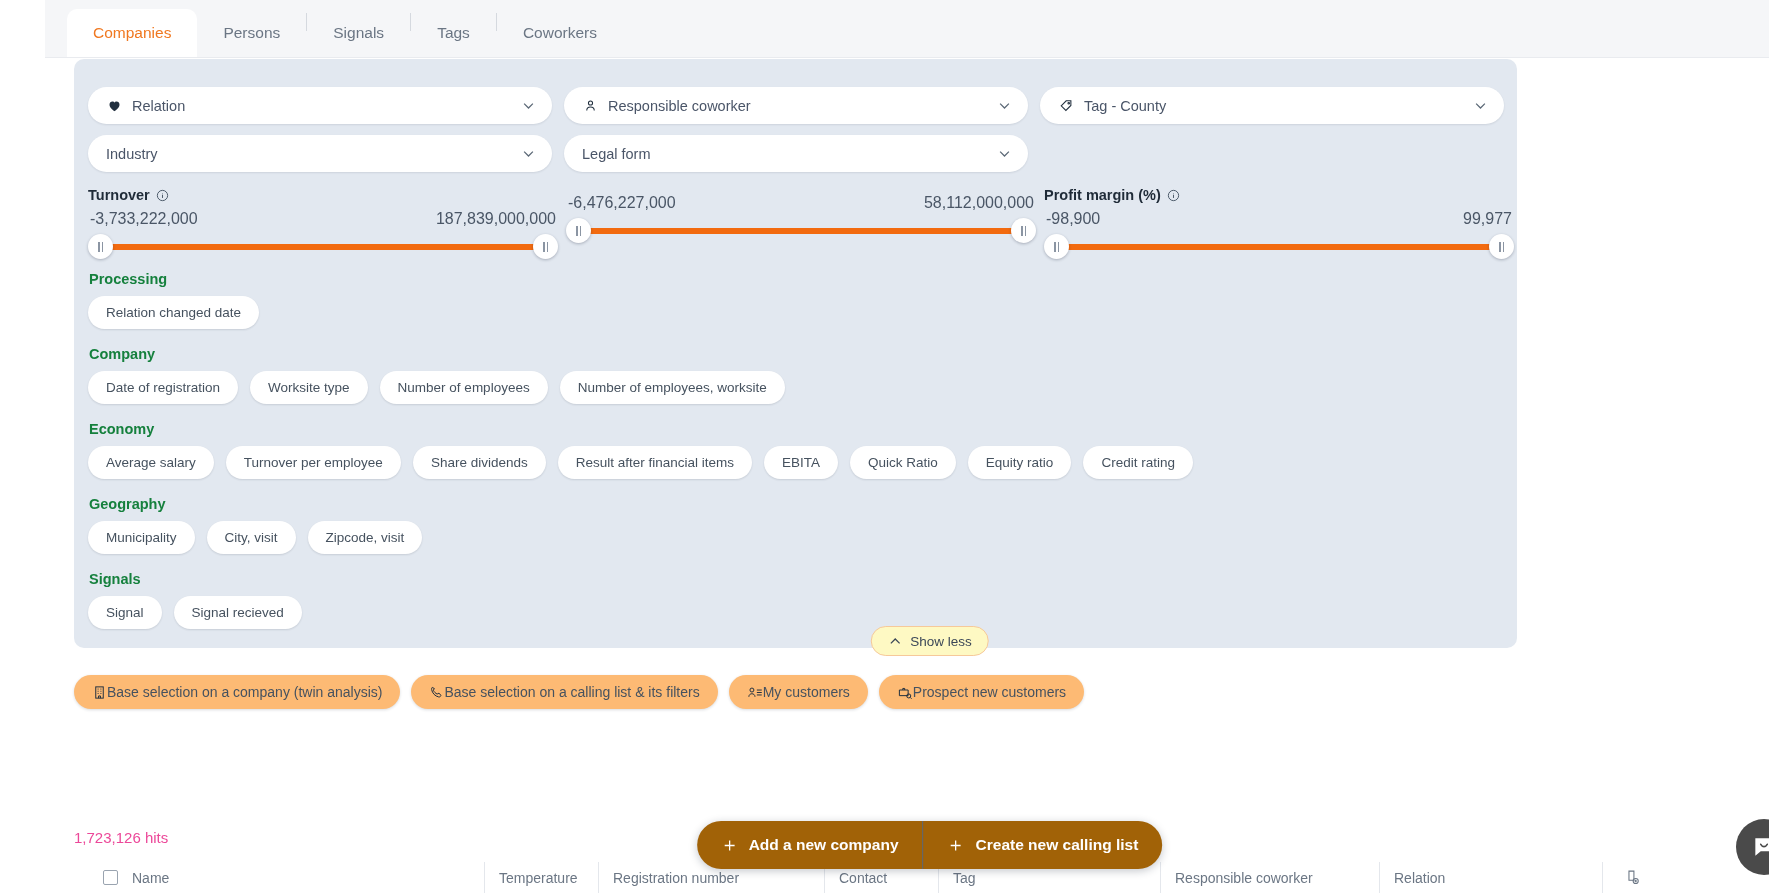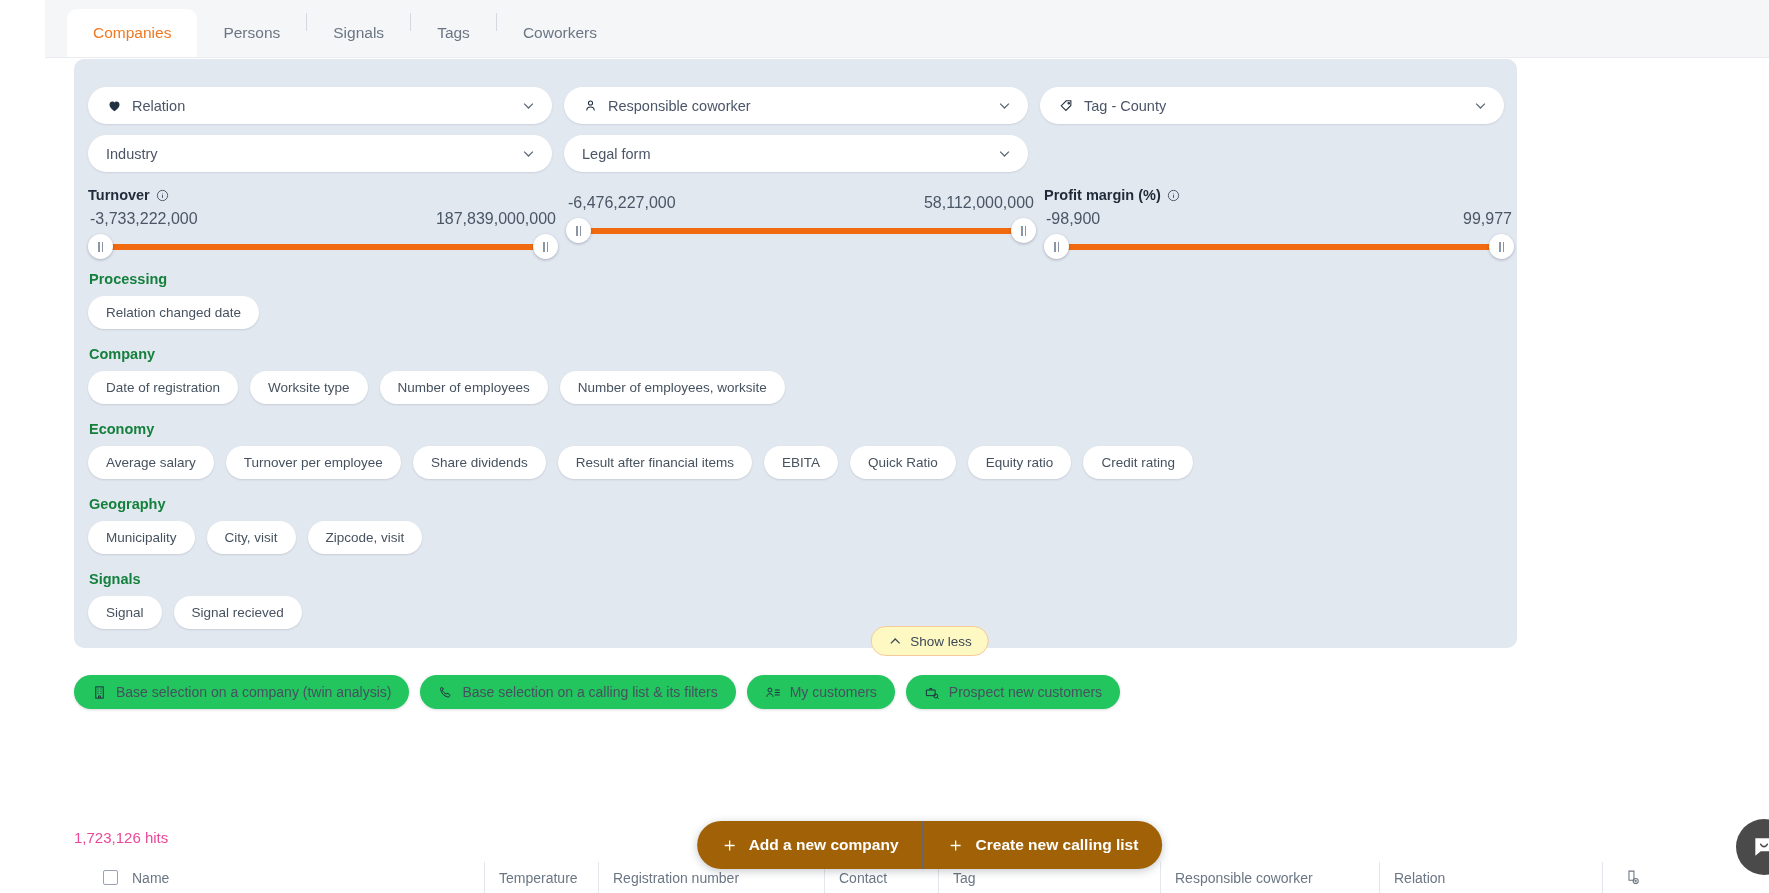--- a/index.html
+++ b/index.html
@@ -114,22 +114,22 @@
     border-radius: 16px;
     display: flex; align-items: center; gap: 8px;
     font-size: 13.5px; color: #3c4858;
     cursor: pointer; z-index: 5;
   }
 
   
   .actions { position: absolute; left: 29px; top: 675px; display: flex; gap: 11px; }
   .act {
     height: 34px; padding: 0 18px;
-    background: #22c55e; border-radius: 18px;
-    display: flex; align-items: center; gap: 9px;
+    background: #fdba74; border-radius: 18px;
+    display: flex; align-items: center; gap: 0;
     font-size: 14px; color: #46525f;
     box-shadow: 0 1px 3px rgba(20,30,50,.16);
     cursor: pointer; white-space: nowrap;
   }
   .act svg { flex: none; color:#22303f; }
 
   
   .hits { position: absolute; left: 29px; top: 829px; font-size: 15px; color: #ec4899; }
   .thead {
     position: absolute; left: 29px; top: 862px; right: 14px; height: 31px;

